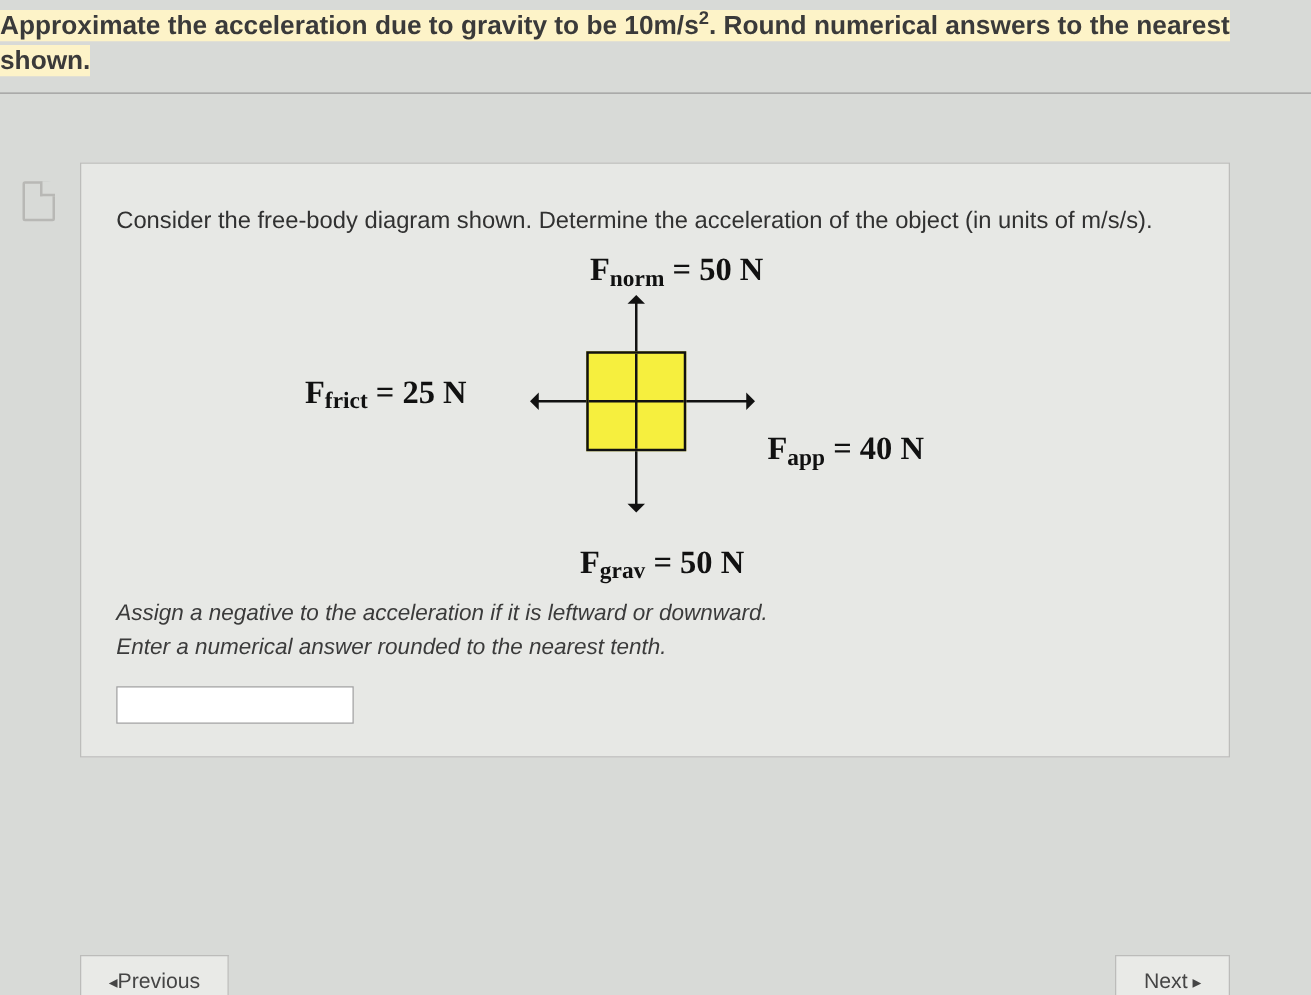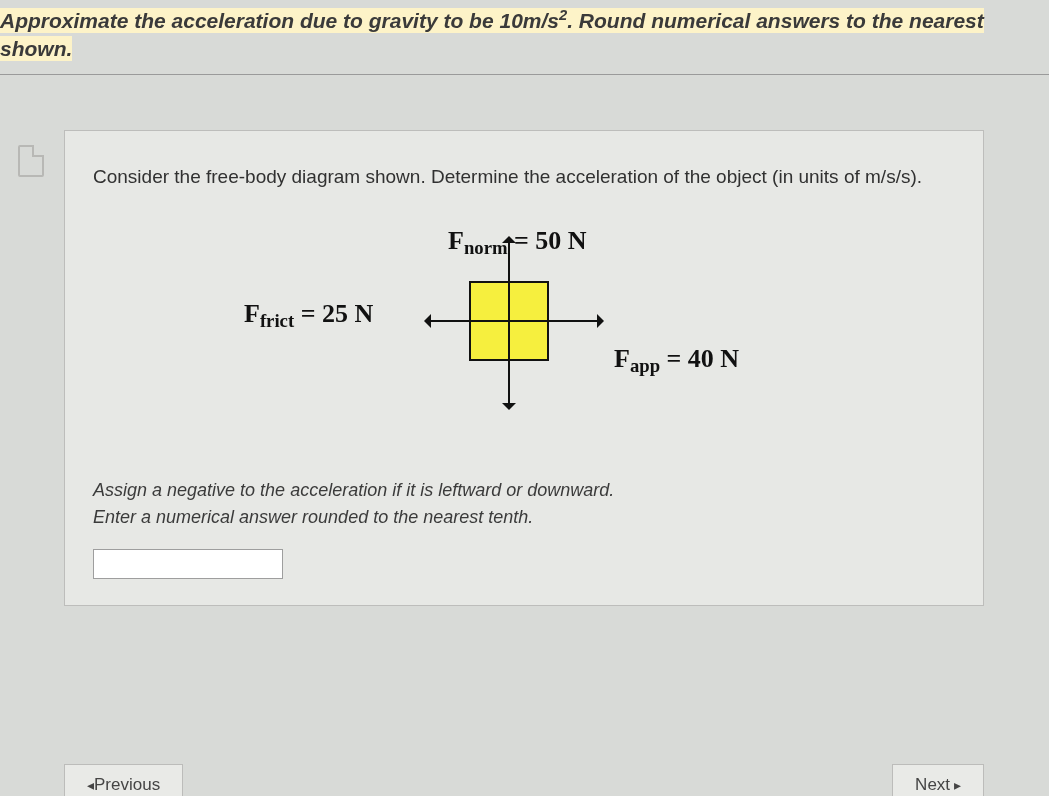--- a/index.html
+++ b/index.html
@@ -7,21 +7,20 @@
     font-family: "Helvetica Neue", Arial, sans-serif;
     background: #d8dad7;
     width: 1049px;
     height: 796px;
     overflow: hidden;
     position: relative;
     color: #2a2a2a;
   }
   .instructions {
     padding: 6px 8px 10px 0;
-    font-style: italic;
     font-weight: 600;
     font-size: 21px;
     color: #3a3a3a;
     border-bottom: 1px solid #9a9a9a;
     margin-bottom: 30px;
     line-height: 1.35;
   }
   .instructions .hl {
     background: #fdf3c8;
     padding: 1px 0;
@@ -74,21 +73,21 @@
   }
   .forcelabel {
     position: absolute;
     font-family: "Times New Roman", serif;
     font-weight: 700;
     font-size: 26px;
     white-space: nowrap;
     color: #111;
   }
   .forcelabel sub { font-size: 0.72em; vertical-align: -0.25em; font-weight:700; }
-  .fbd-top   { left: 204px; top: 0; margin-top: 25px; }
+  .fbd-top   { left: 228px; top: 0; }
   .fbd-left  { left: 0;   top: 98px; }
   .fbd-right { left: 370px; top: 98px; margin-top: 45px; }
   .fbd-bot   { left: 220px; top: 234px; }
 
   .box {
     position: absolute;
     left: 225px; top: 80px;
     width: 80px; height: 80px;
     background: #f6ef3e;
     border: 2px solid #111;
@@ -171,20 +170,23 @@
     <div class="fbd">
       <div class="forcelabel fbd-top">
         <span>F</span><sub>norm</sub><span> = 50 N</span>
       </div>
       <div class="forcelabel fbd-left">
         <span>F</span><sub>frict</sub><span> = 25 N</span>
       </div>
       <div class="forcelabel fbd-right">
         <span>F</span><sub>app</sub><span> = 40 N</span>
       </div>
+      <div class="forcelabel fbd-bot">
+        <span>F</span><sub>grav</sub><span> = 50 N</span>
+      </div>
 
       <div class="box"></div>
       <div class="arrow up a-up"></div>
       <div class="arrow down a-down"></div>
       <div class="arrow left a-left"></div>
       <div class="arrow right a-right"></div>
     </div>
 
     <p class="hint">Assign a negative to the acceleration if it is leftward or downward.</p>
     <p class="hint">Enter a numerical answer rounded to the nearest tenth.</p>

